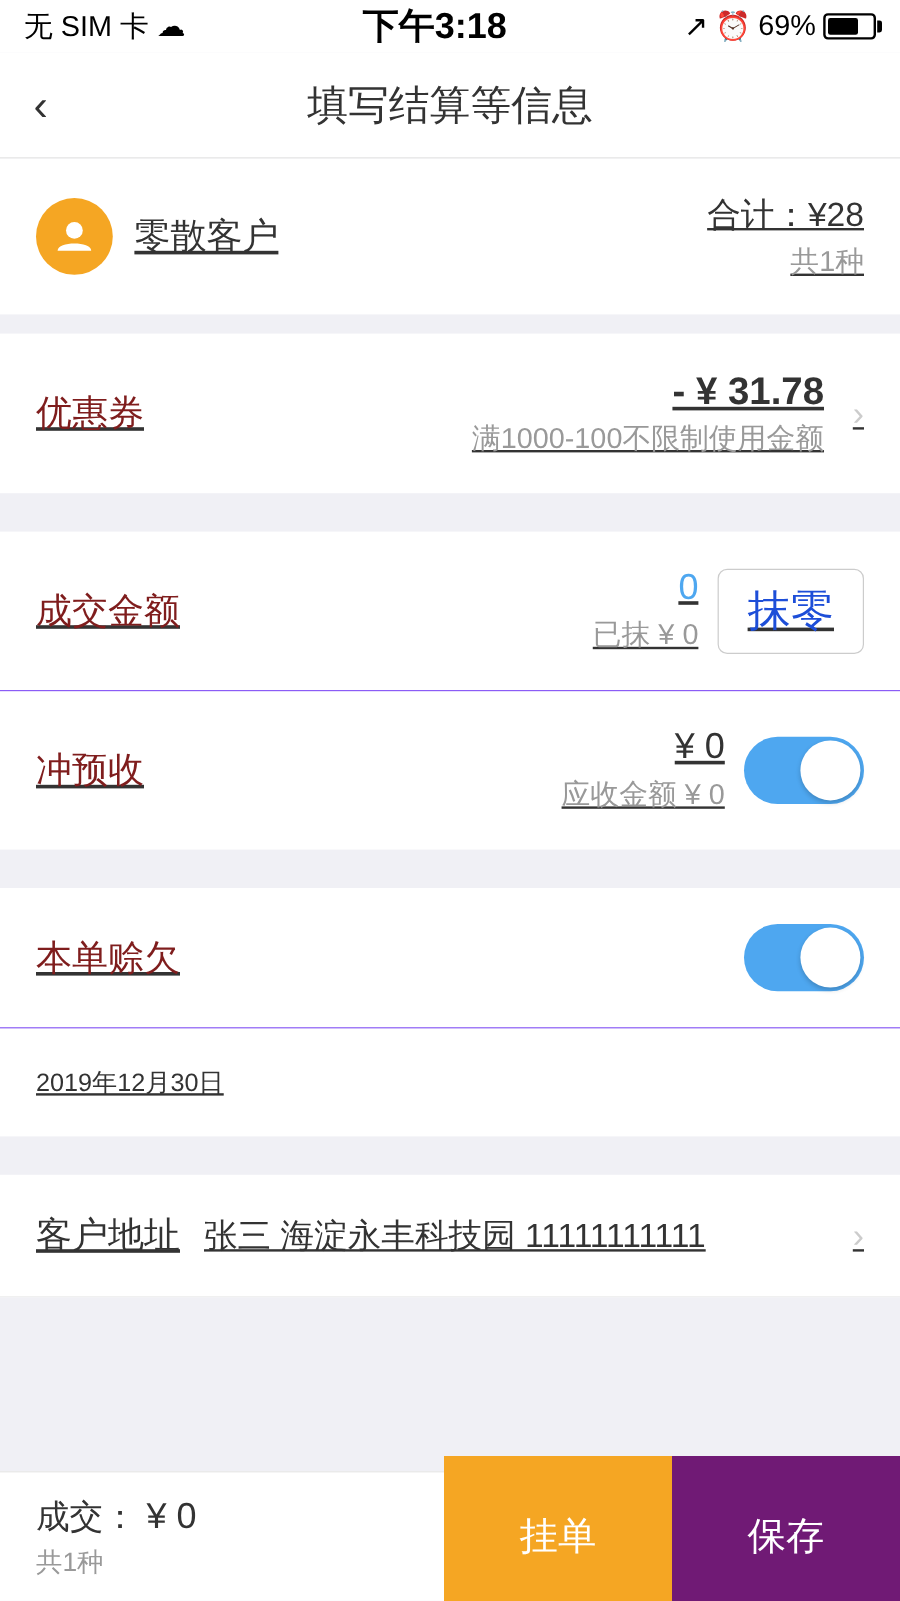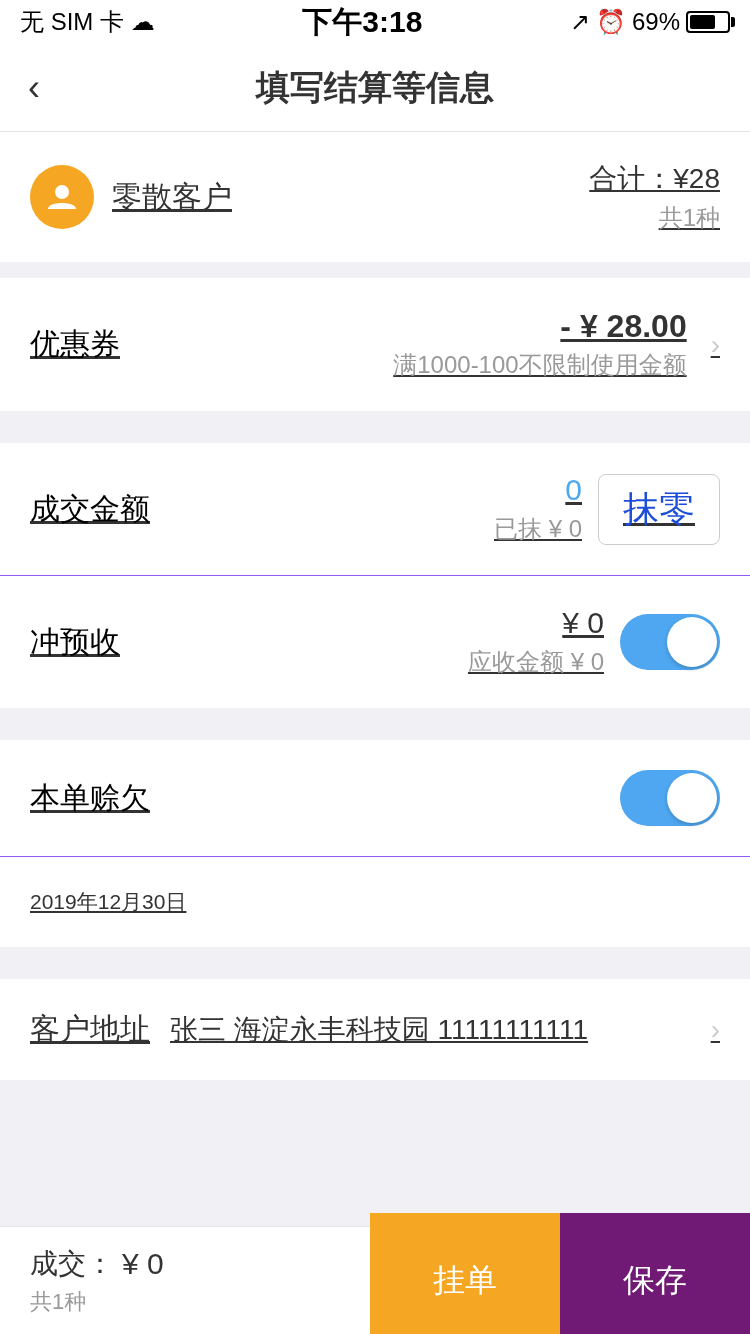--- a/index.html
+++ b/index.html
@@ -50,21 +50,21 @@
     }
     .nav-back {
       position: absolute;
       left: 28px;
       font-size: 36px;
       color: #333;
       cursor: pointer;
     }
     .nav-title {
       font-size: 34px;
-      font-weight: 700;
+      font-weight: 400;
       color: #333;
     }
 
     
     .content {
       flex: 1;
       overflow-y: auto;
       padding-bottom: 120px;
       text-decoration: underline;
     }
@@ -97,21 +97,21 @@
     }
     .form-row {
       padding: 30px;
       display: flex;
       align-items: center;
       justify-content: space-between;
       border-bottom: 1px solid #8b5cf6;
       min-height: 90px;
     }
     .form-row:last-child { border-bottom: none; }
-    .row-label { font-size: 30px; color: #000000; }
+    .row-label { font-size: 30px; color: #7f1d1d; }
     .row-right { display: flex; align-items: center; gap: 16px; text-align: right; }
     .row-value { font-size: 30px; color: #333; }
     .row-value-blue { font-size: 30px; color: #4ea7f0; }
     .row-sub { font-size: 24px; color: #999; margin-top: 6px; }
     .row-discount-value { font-size: 32px; color: #333; font-weight: 600; }
     .row-discount-sub { font-size: 24px; color: #999; margin-top: 4px; text-align: right; }
     .chevron-icon { font-size: 28px; color: #ccc; margin-left: 8px; }
 
     
     .round-zero-btn {
@@ -264,21 +264,21 @@
       <div class="customer-total">合计：¥28</div>
       <div class="customer-count">共1种</div>
     </div>
   </div>
 
   <div class="section-white">
     <div class="form-row">
       <div class="row-label">优惠券</div>
       <div class="row-right">
         <div>
-          <div class="row-discount-value">- ¥ 28.00</div>
+          <div class="row-discount-value">- ¥ 31.78</div>
           <div class="row-discount-sub">满1000-100不限制使用金额</div>
         </div>
         <span class="chevron-icon">›</span>
       </div>
     </div>
   </div>
 
   <div class="section-divider"></div>
 
   <div class="section-white">

